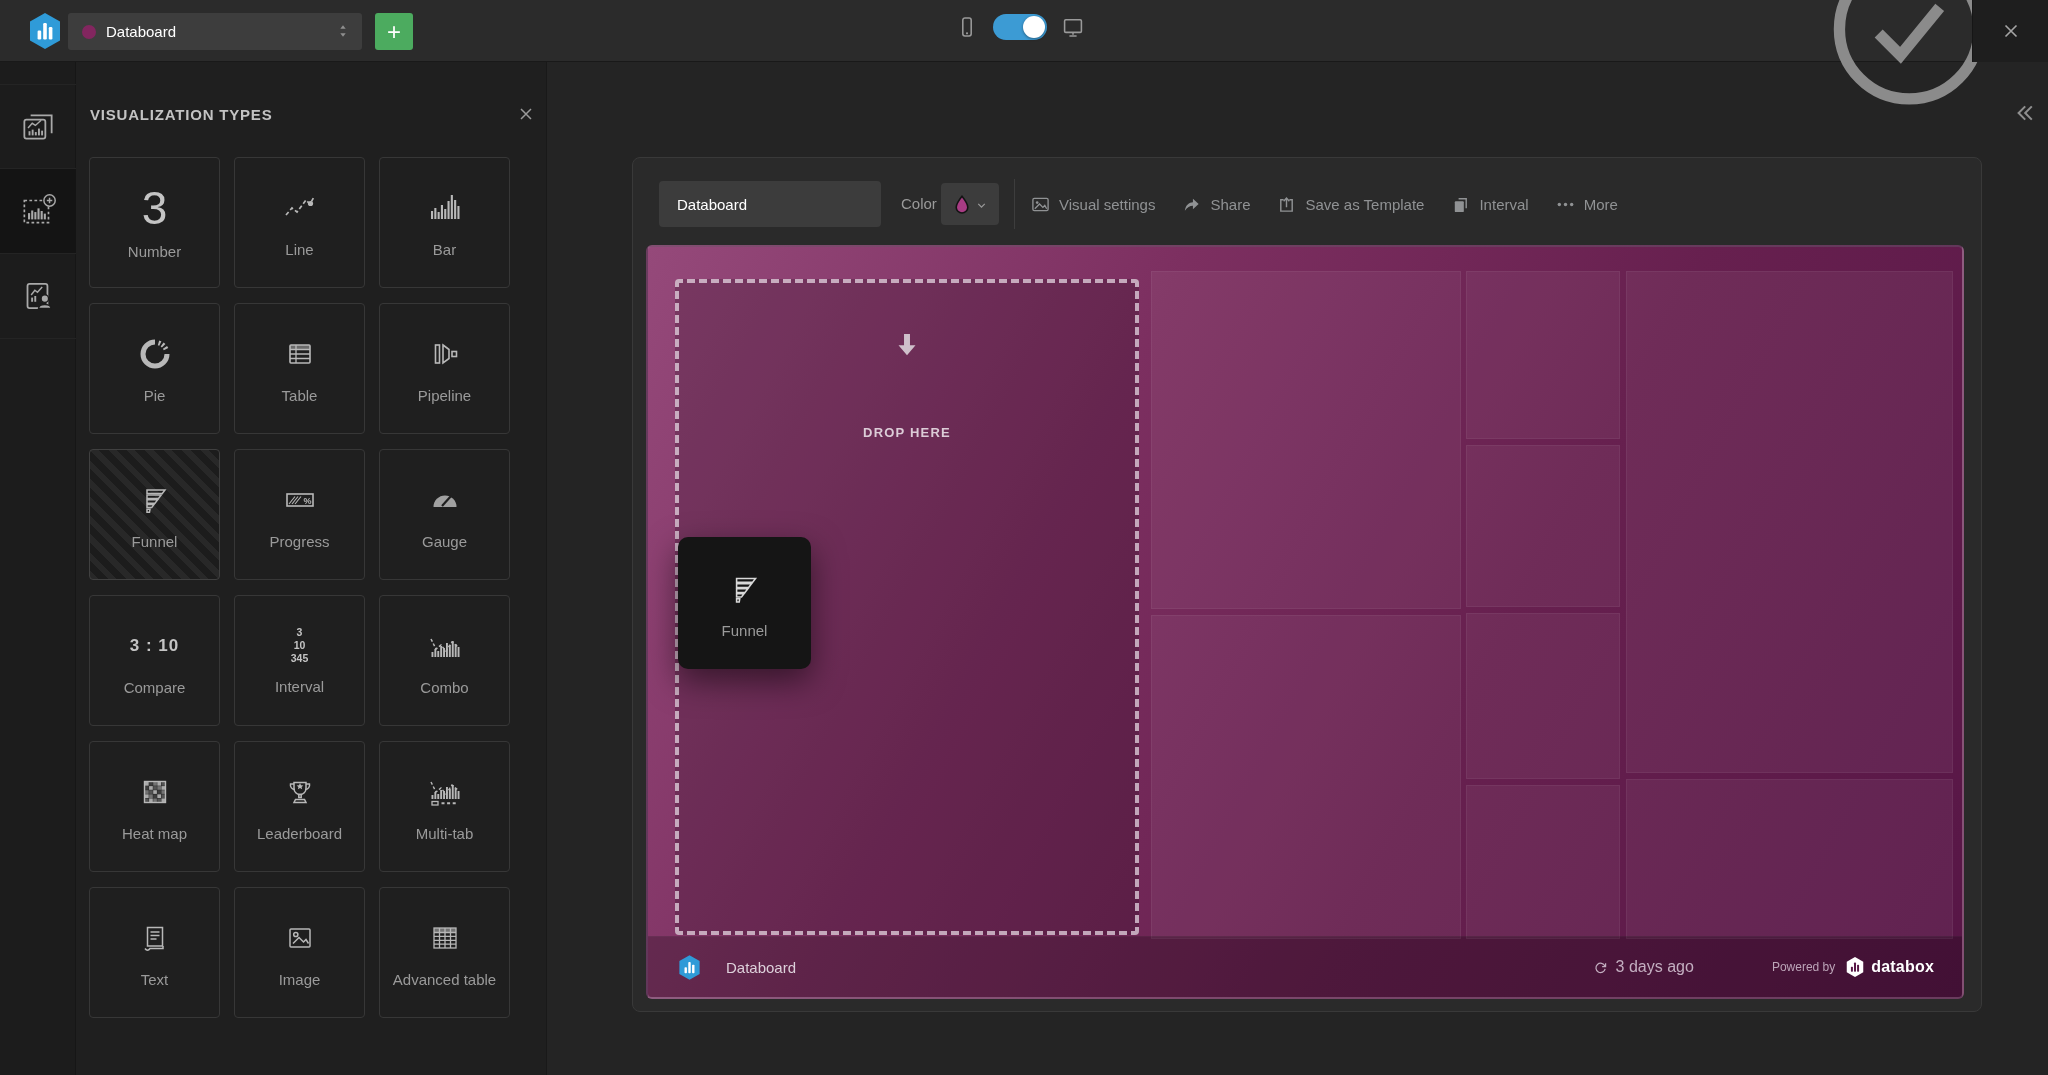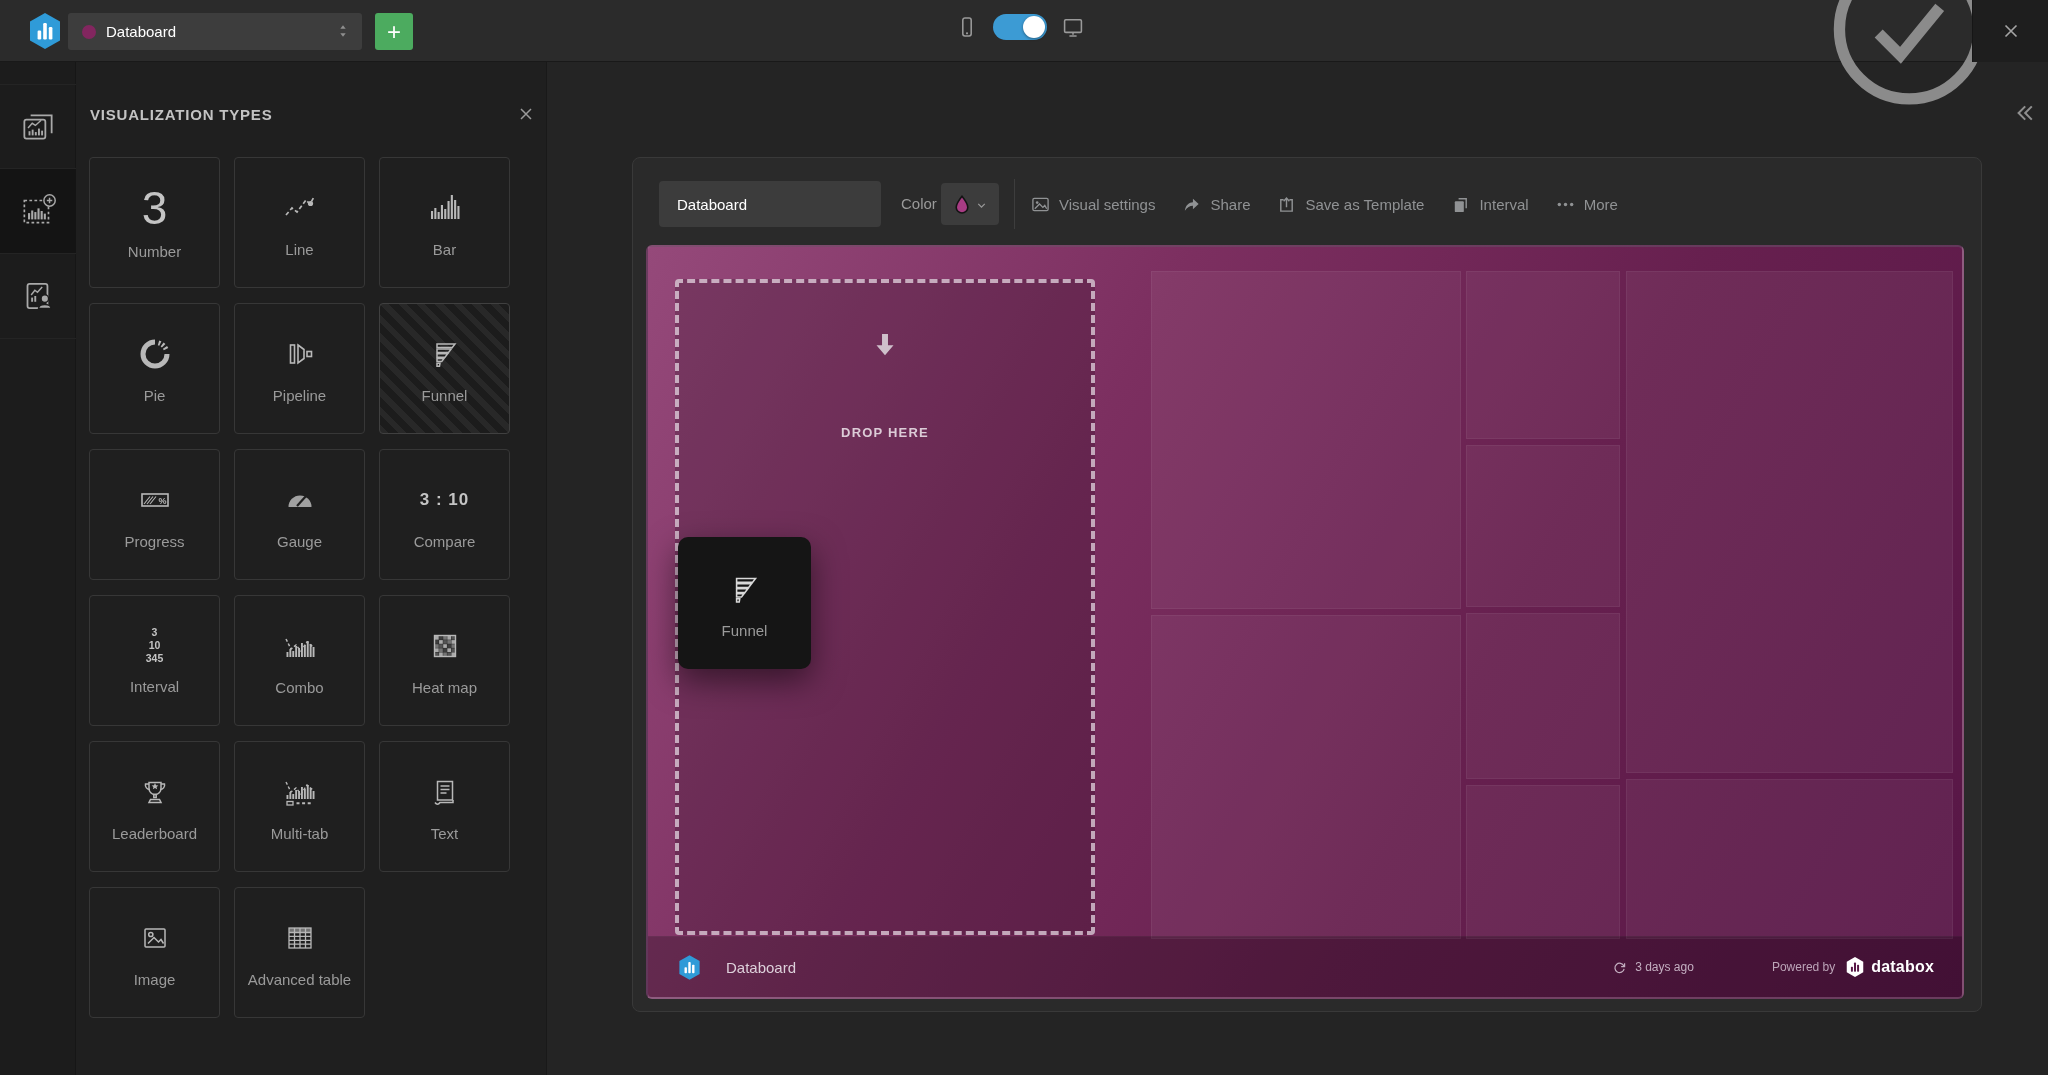--- a/index.html
+++ b/index.html
@@ -72,38 +72,38 @@
   .color-swatch .chev { width:13px; height:13px; color:#9a9a9a; }
   .tb-divider { position:absolute; left:381px; top:21px; width:1px; height:50px; background:#3d3d3d; }
   .actions { position:absolute; left:398px; top:0; height:92px; display:flex; align-items:center; gap:27px; }
   .action { display:flex; align-items:center; gap:9px; color:#909294; font-size:15px; cursor:pointer; white-space:nowrap; }
   .action svg { width:19px; height:19px; }
 
   
   .board { position:absolute; left:13px; top:87px; width:1318px; height:754px; border-radius:6px;
     border:2px solid rgba(130,145,145,.28); overflow:hidden;
     background:linear-gradient(118deg,#95497a 0%,#7c2f60 32%,#67204f 62%,#571646 100%); }
-  .dropzone { position:absolute; left:27px; top:32px; width:420px; height:656px; border-radius:4px;
+  .dropzone { position:absolute; left:27px; top:32px; width:464px; height:656px; border-radius:4px;
     border:4px dashed rgba(228,213,224,.75); background:rgba(22,4,20,.22);
     display:flex; flex-direction:column; align-items:center; }
   .dropzone svg { width:34px; height:34px; margin-top:46px; color:#cfc0cb; }
   .drop-label { margin-top:62px; font-size:13px; font-weight:700; letter-spacing:1.2px; color:#dcccd7; }
   .ph-tile { position:absolute; background:rgba(255,255,255,.055); border:1px solid rgba(255,255,255,.055); }
   .drag-tile { position:absolute; left:30px; top:290px; width:133px; height:132px; background:#151515;
     border-radius:10px; box-shadow:0 12px 32px rgba(0,0,0,.5); display:flex; flex-direction:column;
     align-items:center; justify-content:center; cursor:grabbing; z-index:5; }
   .drag-tile svg { width:42px; height:42px; color:#d8d8d8; }
   .drag-tile .viz-label { margin-top:12px; }
   .board-footer { position:absolute; left:0; right:0; bottom:0; height:61px; background:rgba(0,0,0,.24);
     border-top:1px solid rgba(255,255,255,.03); display:flex; align-items:center; padding:0 28px; }
   .bf-logo { width:27px; height:27px; }
   .bf-title { margin-left:23px; font-size:15px; color:#ddd0da; }
   .bf-right { margin-left:auto; display:flex; align-items:center; }
   .bf-sync { width:15px; height:15px; color:#c3aec0; }
-  .bf-updated { margin-left:8px; font-size:12px; color:#c3aec0; }
+  .bf-updated { margin-left:8px; font-size:16px; color:#c3aec0; }
   .bf-powered { margin-left:78px; font-size:12px; color:#bca5b8; }
   .bf-brandlogo { margin-left:9px; width:22px; height:22px; }
   .bf-brand { margin-left:5px; font-size:16px; font-weight:700; color:#fff; letter-spacing:.2px; }
 </style>
 </head>
 <body>
 
 <div class="topbar">
   <div class="logo" id="topLogo"><svg viewBox="0 0 40 40" style="width:100%;height:100%" fill="none">
         <path d="M20 2 L35 10.5 V29.5 L20 38 L5 29.5 V10.5 Z" fill="#2f9bd8"></path>
@@ -223,20 +223,28 @@
             <rect x="32.4" y="18.0" width="2.1" height="13" fill="currentColor"></rect>
           </svg></span>
         <div class="viz-label">Bar</div>
       </div>
       <div class="viz-tile">
         <span style="width:40px;height:40px"><svg viewBox="0 0 40 40" style="width:100%;height:100%" fill="none">
             <path d="M20 8 a12 12 0 1 0 12 12" stroke="currentColor" fill="none" stroke-width="5"></path>
             <path d="M23.5 8.8 a12 12 0 0 1 8.2 8.2" stroke="currentColor" fill="none" stroke-width="5" stroke-dasharray="2 2"></path>
           </svg></span>
         <div class="viz-label">Pie</div>
+      </div>
+      <div class="viz-tile">
+        <span style="width:40px;height:40px"><svg viewBox="0 0 40 40" style="width:100%;height:100%" fill="none">
+            <rect x="10" y="11" width="20" height="18" rx="1" stroke="currentColor" fill="none" stroke-width="1.6"></rect>
+            <path d="M10 15.5 H30 M10 20 H30 M10 24.5 H30 M16 11 V29" stroke="currentColor" stroke-width="1.3"></path>
+            <rect x="10" y="11" width="20" height="4.5" fill="currentColor" opacity=".5"></rect>
+          </svg></span>
+        <div class="viz-label">Table</div>
       </div>
       <div class="viz-tile">
         <span style="width:40px;height:40px"><svg viewBox="0 0 40 40" style="width:100%;height:100%" fill="none">
             <rect x="10.5" y="11" width="4" height="18" stroke="currentColor" fill="none" stroke-width="1.6"></rect>
             <path d="M18 11 L24 15.5 V24.5 L18 29 Z" stroke="currentColor" fill="none" stroke-width="1.6"></path>
             <rect x="27" y="17.5" width="4.5" height="5" stroke="currentColor" fill="none" stroke-width="1.6"></rect>
           </svg></span>
         <div class="viz-label">Pipeline</div>
       </div>
       <div class="viz-tile hatched">

